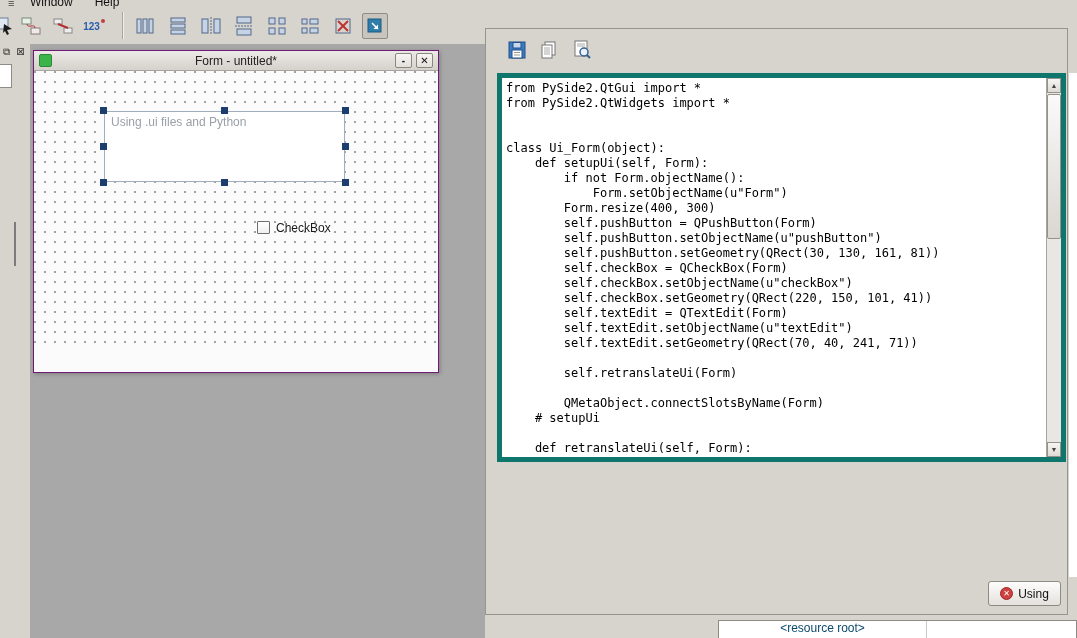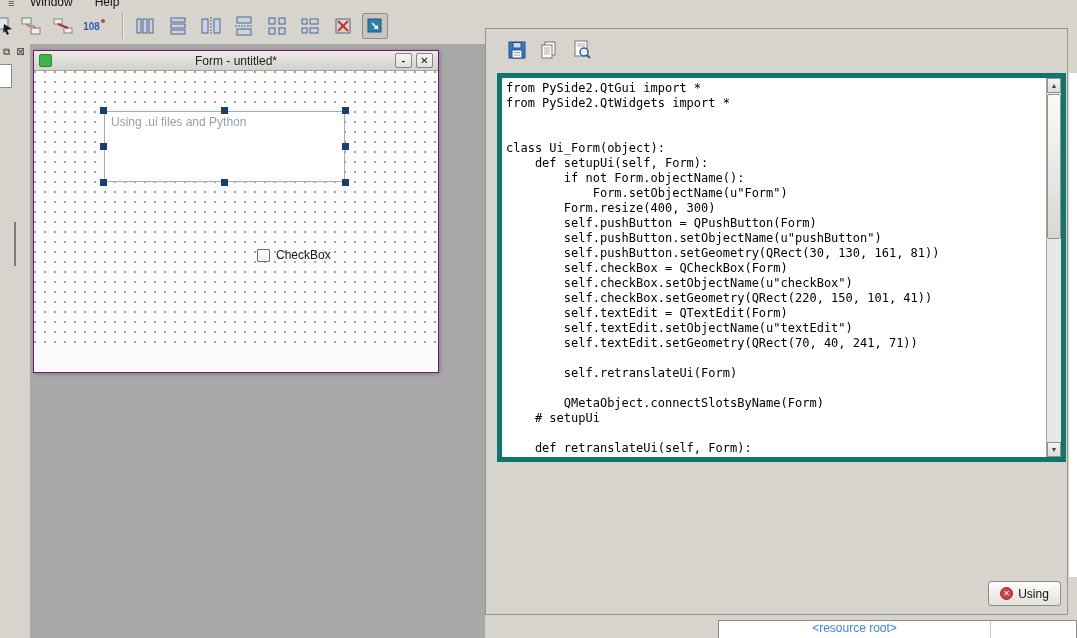--- a/index.html
+++ b/index.html
@@ -35,21 +35,21 @@
     background-image:radial-gradient(#a3a3a3 1px, transparent 1.2px); background-size:10px 10px; background-position:6px 6px;padding-left:10px; }
 
   .textedit-wrap { position:absolute; left:70px; top:40px; width:241px; height:71px; }
   .textedit { width:100%; height:100%; background:#fff; border:1px solid #9fadbd; font-size:12px; color:#9aa0a6; padding:3px 6px; overflow:hidden; }
   .handle { position:absolute; width:7px; height:7px; background:#1c3e6e; }
   .h-tl{left:-4px;top:-4px;} .h-tm{left:calc(50% - 4px);top:-4px;} .h-tr{right:-4px;top:-4px;}
   .h-ml{left:-4px;top:calc(50% - 4px);} .h-mr{right:-4px;top:calc(50% - 4px);}
   .h-bl{left:-4px;bottom:-4px;} .h-bm{left:calc(50% - 4px);bottom:-4px;} .h-br{right:-4px;bottom:-4px;}
 
   .pushbutton { position:absolute; left:30px; top:130px; width:161px; height:81px; background:linear-gradient(#fefefe,#ececea); border:1px solid #a5a29c; border-radius:3px; font-size:12px; color:#1a1a1a; display:flex; align-items:center; justify-content:center; }
-  .checkbox-widget { position:absolute; left:220px; top:150px; width:101px; height:41px; display:flex; align-items:flex-end; gap:6px; padding-left:3px; }
+  .checkbox-widget { position:absolute; left:220px; top:150px; width:101px; height:41px; display:flex; align-items:flex-start; gap:6px; padding-left:3px; }
   .checkbox-indicator { width:13px; height:13px; background:linear-gradient(#fff,#f0f0f0); border:1px solid #6f6f6f; border-radius:1px; }
   .checkbox-label { font-size:12px; color:#1a1a1a; }
 
   
   .code-dialog { position:absolute; left:485px; top:28px; width:583px; height:587px; background:#d7d3cd; border:1px solid #98948d; }
   .dlg-icon { position:absolute; top:9px; width:24px; height:24px; display:flex; align-items:center; justify-content:center; }
   .dlg-icon.i-save{left:19px;} .dlg-icon.i-copy{left:51px;} .dlg-icon.i-find{left:84px;}
   .code-area { position:absolute; left:11px; top:44px; width:569px; height:389px; background:#fff; border:5px solid #0f766e; }
   .code-pre { position:absolute; left:4px; top:3px; right:17px; bottom:2px; font-size:12px; line-height:15px; white-space:pre; overflow:hidden; color:#000; }
   .vscroll { position:absolute; top:0; right:0; bottom:0; width:15px; background:#e9e7e3; border-left:1px solid #a9a49d; }
@@ -57,21 +57,21 @@
   .vs-up { top:0; } .vs-down { bottom:0; }
   .vs-thumb { position:absolute; left:0; top:16px; width:14px; height:145px; background:linear-gradient(#fbfaf9,#dad7d2); border:1px solid #96928b; border-radius:2px; }
   .close-btn { position:absolute; left:502px; top:552px; width:73px; height:25px; background:linear-gradient(#fdfdfc,#e4e1dc); border:1px solid #8f8b84; border-radius:3px; display:flex; align-items:center; justify-content:center; gap:5px; font-size:12px; color:#111; }
   .close-x { width:13px; height:13px; border-radius:50%; background:#cd4141; border:1px solid #9e2626; color:#fff; font-size:8px; font-weight:bold; display:flex; align-items:center; justify-content:center; line-height:1; }
 
   
   .right-strip { position:absolute; left:1068px; top:28px; width:9px; height:610px; background:#d7d3cd; }
   .right-strip-white { position:absolute; left:1069px; top:73px; width:8px; height:504px; background:#fff; }
   .bottom-chrome { position:absolute; left:485px; top:615px; width:592px; height:23px; background:#d7d3cd; }
   .resource-panel { position:absolute; left:718px; top:620px; width:359px; height:18px; background:#fff; border:1px solid #8e8a84; border-bottom:none; display:flex; }
-  .resource-cell { width:272px; border-right:1px solid #c9c9c9; text-align:center; font-size:12px; color:#3b82f6; line-height:15px; }
+  .resource-cell { width:208px; border-right:1px solid #c9c9c9; text-align:center; font-size:12px; color:#0c4a6e; line-height:15px; }
 </style>
 </head>
 <body>
 
 <div class="screen">
 
   <div class="topbar">
     <div class="menu-overflow">≡</div>
     <div class="menubar">
       <span class="menu-item">Window</span>
@@ -92,21 +92,21 @@
       </svg>
     </div>
     <div class="tb-icon" style="left:50px">
       <svg width="22" height="22" viewBox="0 0 22 22">
         <rect x="2" y="4" width="8" height="5" fill="#eeeeee" stroke="#888888"></rect>
         <rect x="12" y="13" width="8" height="5" fill="#eeeeee" stroke="#888888"></rect>
         <path d="M6 9 L16 13" stroke="#b03030" stroke-width="2"></path>
       </svg>
     </div>
     <div class="tb-icon" style="left:82px">
-      <span class="tab123">108</span>
+      <span class="tab123">123</span>
       <svg width="7" height="22" viewBox="0 0 7 22">
         <circle cx="3" cy="6" r="2" fill="#c04040"></circle>
       </svg>
     </div>
 
     <div class="tb-sep" style="left:122px"></div>
 
     <div class="tb-icon" style="left:132px">
       <svg width="22" height="22" viewBox="0 0 22 22">
         <rect x="3" y="4" width="4" height="14" fill="#c6d3e4" stroke="#53698a"></rect>

